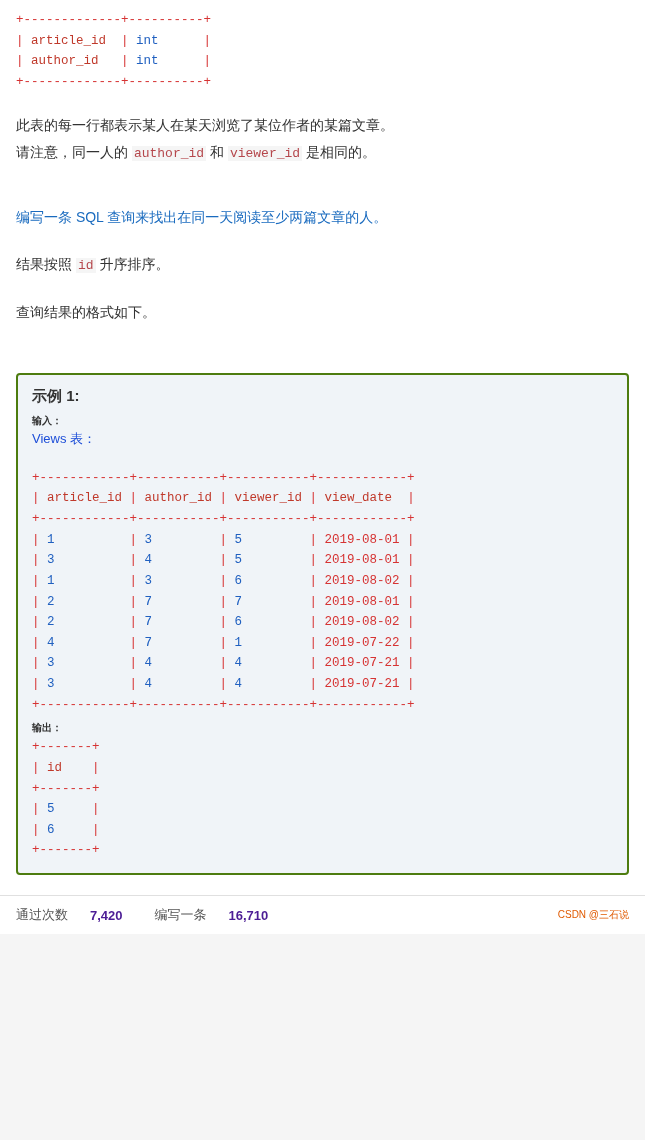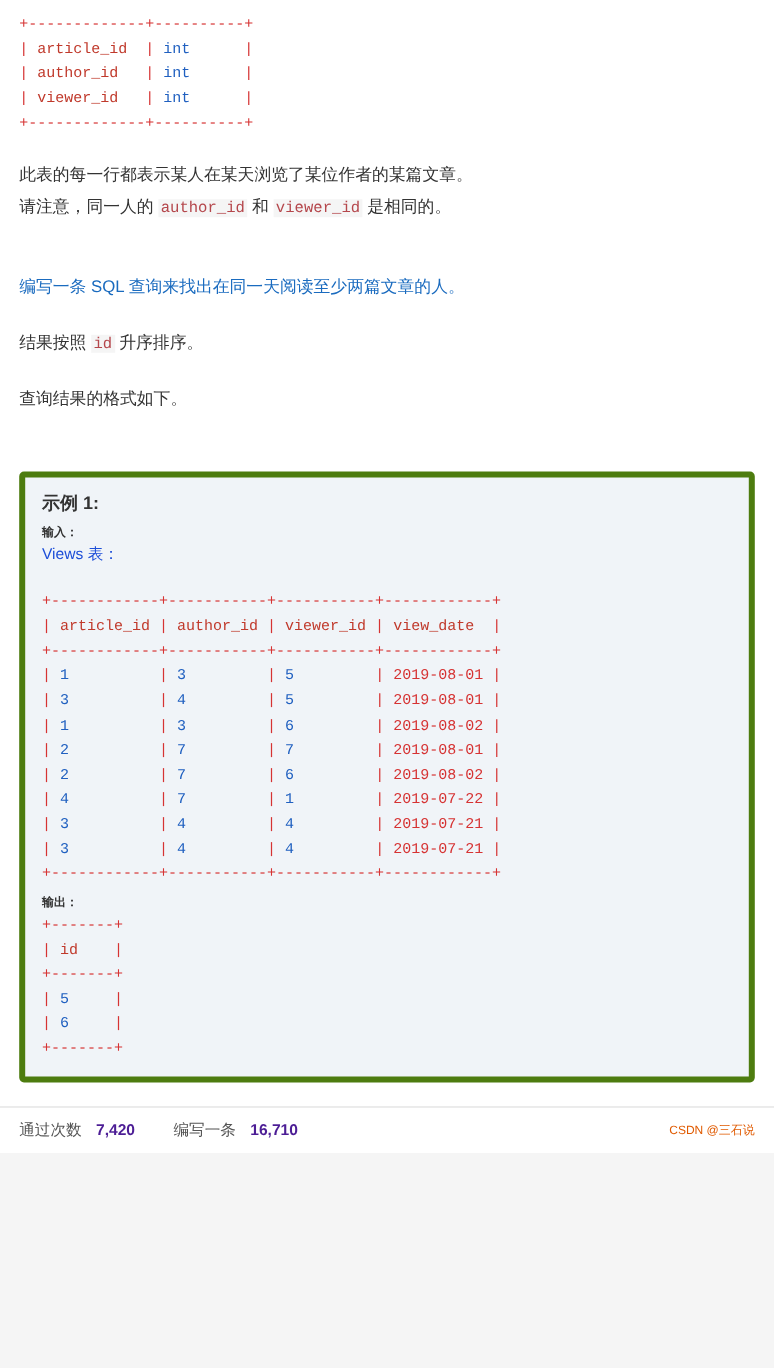--- a/index.html
+++ b/index.html
@@ -33,21 +33,21 @@
       font-size: 13px;
       color: #b5474c;
       background: #f5f5f5;
       padding: 0 2px;
     }
     .section-gap {
       height: 18px;
     }
     .example-box {
       background: #f0f4f8;
-      border: 5px solid #4d7c0f;
+      border: 2px solid #4d7c0f;
       border-radius: 4px;
       padding: 12px 14px;
       margin: 10px 0;
     }
     .example-title {
       font-weight: bold;
       font-size: 15px;
       color: #333;
       margin-bottom: 8px;
     }
@@ -71,21 +71,21 @@
       justify-content: space-between;
       font-size: 13px;
       color: #444;
     }
     .footer-left {
       display: flex;
       gap: 32px;
     }
     .footer-stat {
       display: flex;
-      gap: 12px;
+      gap: 22px;
       align-items: center;
     }
     .footer-stat-label {
       color: #555;
     }
     .footer-stat-value {
       color: #4c1d95;
       font-weight: bold;
     }
     .footer-brand {
@@ -105,21 +105,20 @@
   </style>
 </head>
 <body>
 
 <div class="main-content">
 
   <div>
     <pre class="table-pre">+-------------+----------+</pre>
     <pre class="table-pre">| <span style="color:#c0392b">article_id</span>  | <span style="color:#2060c0">int</span>      |</pre>
     <pre class="table-pre">| <span style="color:#c0392b">author_id</span>   | <span style="color:#2060c0">int</span>      |</pre>
-    <pre class="table-pre">| <span style="color:#c0392b">viewer_id</span>   | <span style="color:#2060c0">int</span>      |</pre>
     <pre class="table-pre">+-------------+----------+</pre>
   </div>
 
   <div class="section-gap"></div>
 
   <div class="text-line">
     <span>此表的每一行都表示某人在某天浏览了某位作者的某篇文章。</span>
   </div>
   <div class="text-line">
     <span>请注意，同一人的 <code>author_id</code> 和 <code>viewer_id</code> 是相同的。</span>

